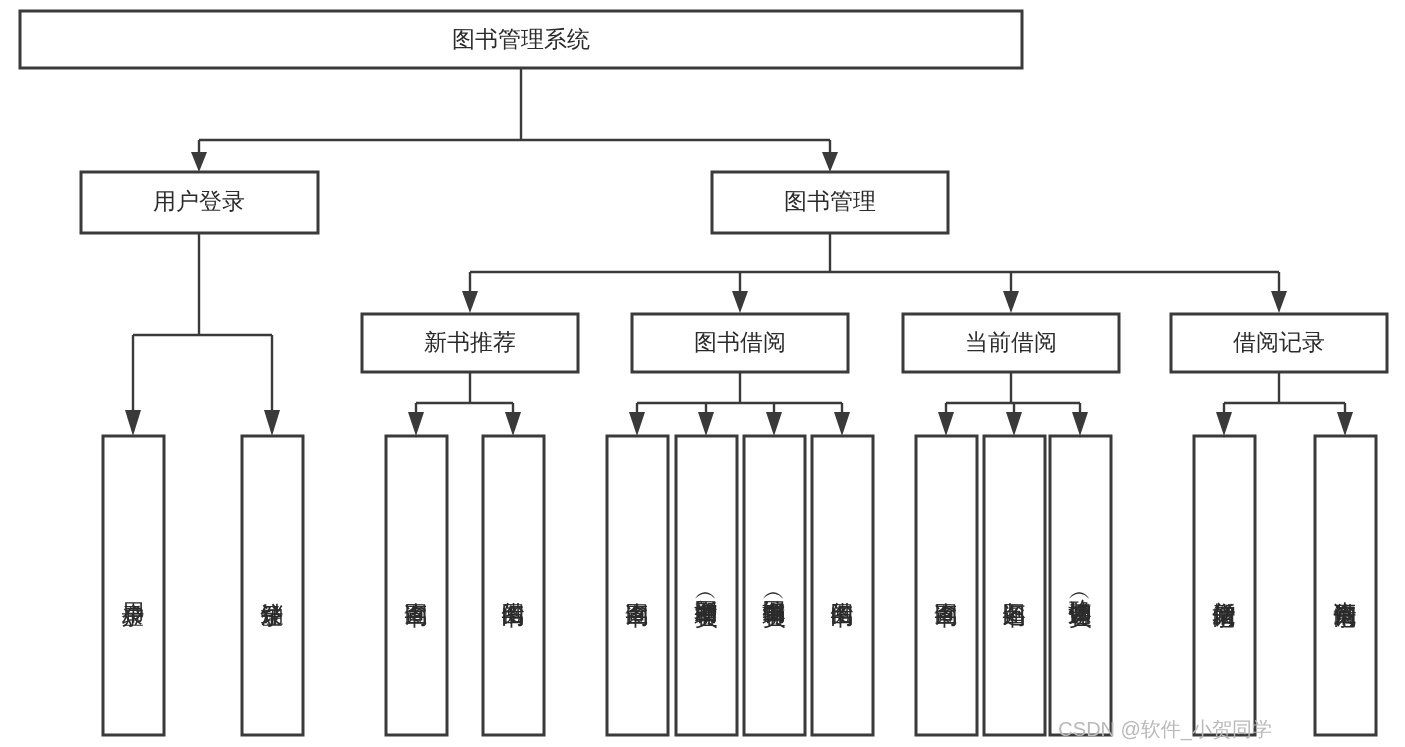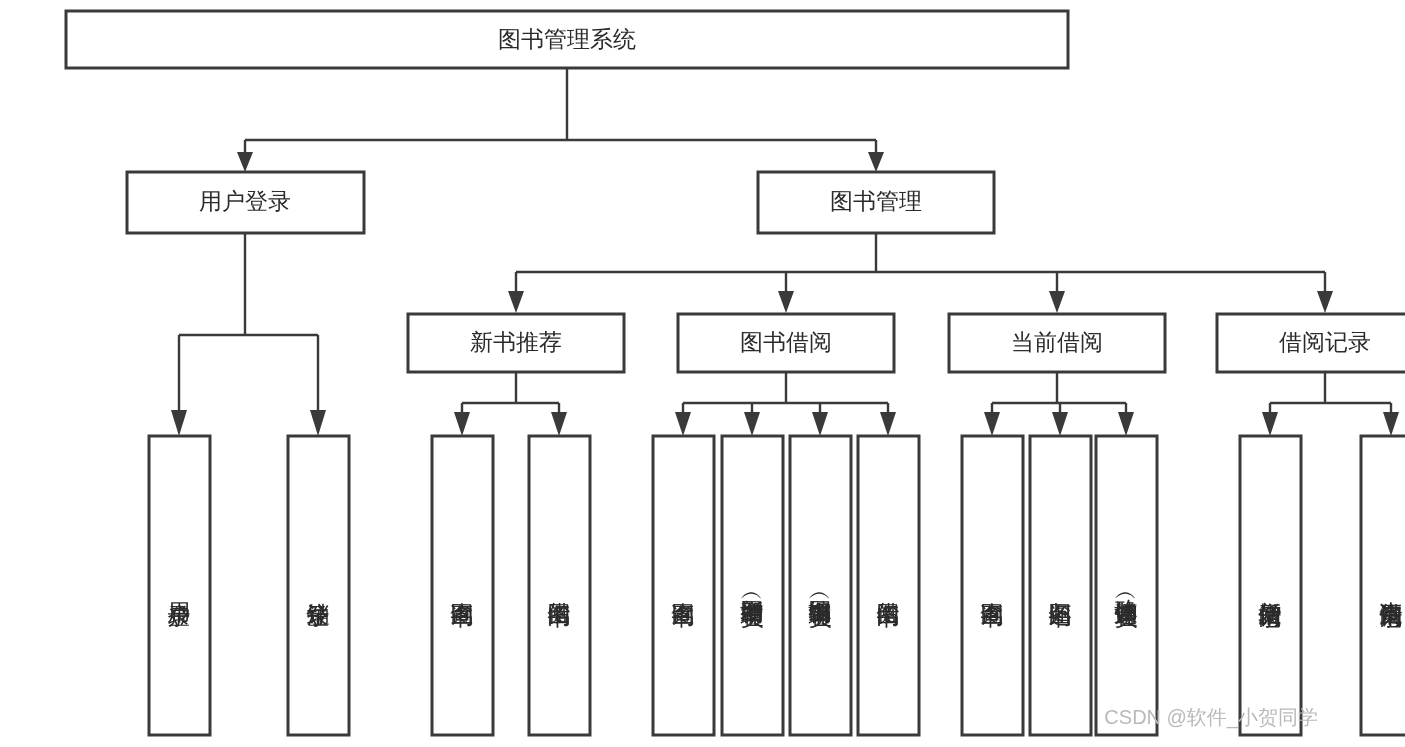--- a/index.html
+++ b/index.html
@@ -1,41 +1,41 @@
 <!DOCTYPE html>
 <html><head>
 <meta charset="utf-8">
 <style>
   html,body{margin:0;padding:0;background:#ffffff;}
   body{
     font-family:"Liberation Sans","DejaVu Sans",sans-serif;
     width:1405px;height:747px;overflow:hidden;
   }
-  #stage{position:relative;width:1280px;height:747px;background:#fff;margin-left:46px;}
+  #stage{position:relative;width:1280px;height:747px;background:#fff;}
   svg#diagram{position:absolute;left:0;top:0;width:1405px;height:747px;display:block;}
   .node-rect{fill:#ffffff;stroke:#3a3a3a;stroke-width:3;}
   .link{stroke:#3a3a3a;stroke-width:2.4;fill:none;}
   .arrow-head{fill:#3a3a3a;stroke:none;}
   .node-label{
     font-family:"Liberation Sans","DejaVu Sans",sans-serif;
     fill:#2b2b2b;font-size:23px;text-anchor:middle;dominant-baseline:middle;
   }
   .vlabel{
     position:absolute;
     writing-mode:vertical-rl;
     text-orientation:upright;
     font-family:"Liberation Sans","DejaVu Sans",sans-serif;
     font-size:23px;line-height:1.22;color:#2b2b2b;
     letter-spacing:1px;
     display:flex;align-items:center;justify-content:center;
     text-align:center;
     pointer-events:none;white-space:nowrap;
   }
   .watermark{
-    position:absolute;right:8px;bottom:16px;
+    position:absolute;right:8px;bottom:4px;
     font-family:"Liberation Sans","DejaVu Sans",sans-serif;
     font-size:20px;color:#b9b9b9;white-space:nowrap;
   }
 </style>
 </head>
 <body>
 
 <div id="stage">
 
   <svg id="diagram" viewBox="0 0 1405 747">

